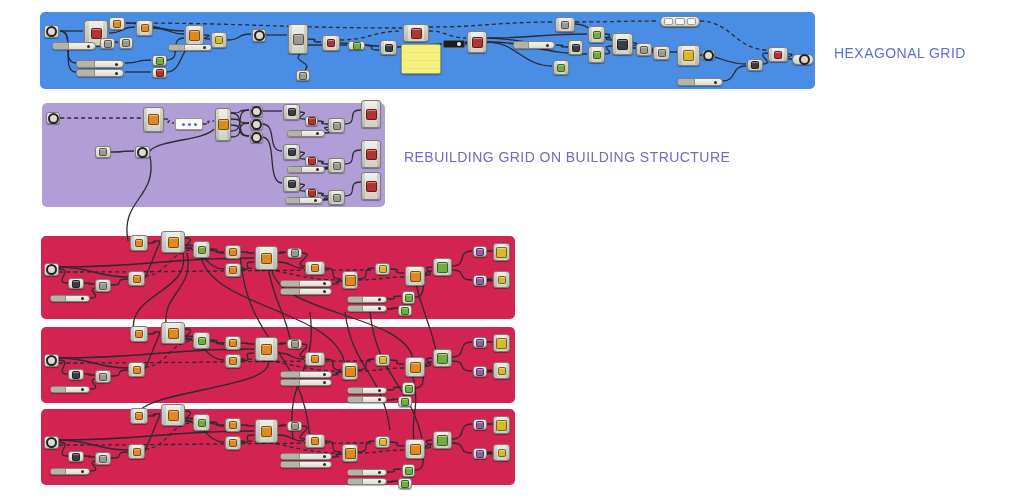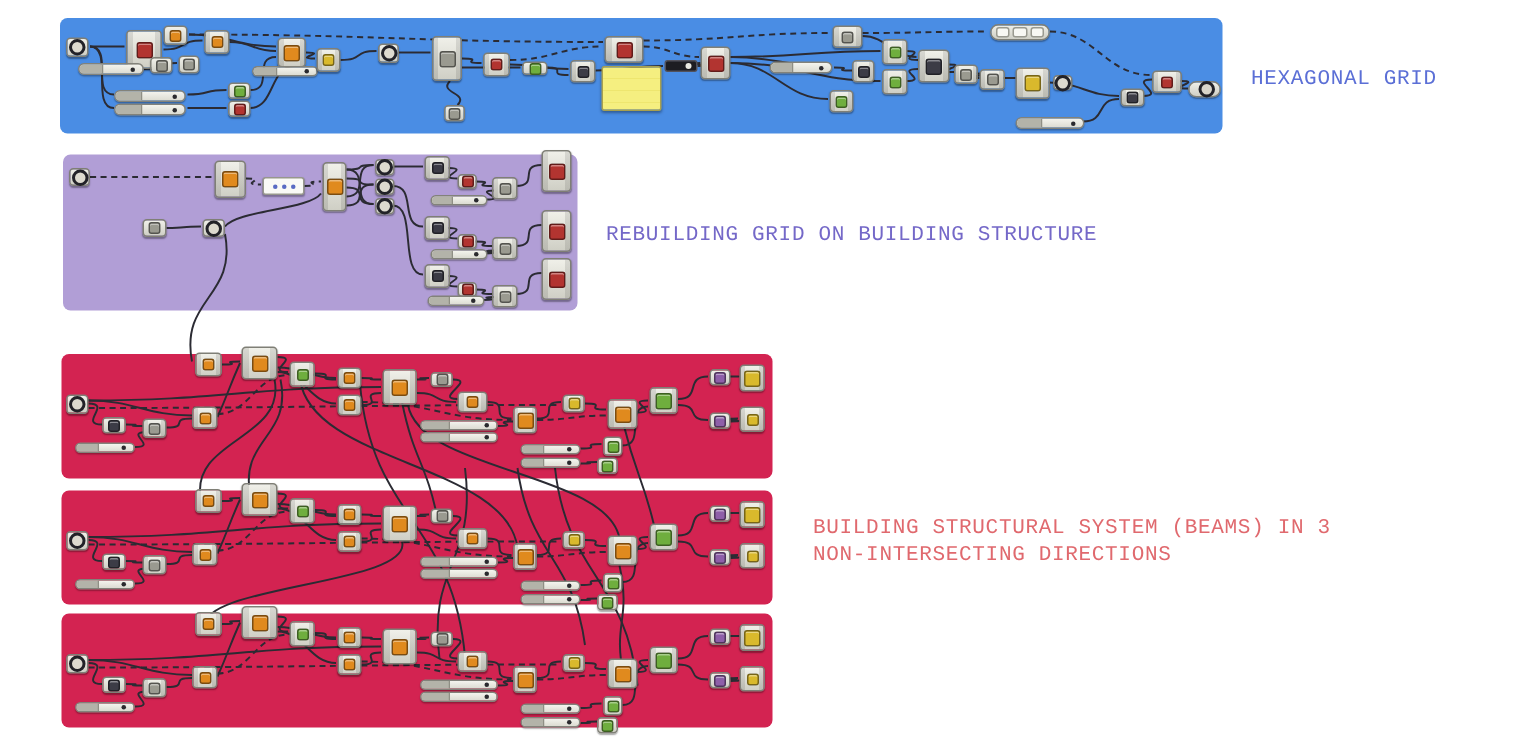--- a/index.html
+++ b/index.html
@@ -1,17 +1,17 @@
 <!DOCTYPE html>
 <html><head>
 <meta charset="utf-8">
 <style>
   html,body{margin:0;padding:0;background:#ffffff;}
   #stage{position:relative;width:1024px;height:499px;background:#ffffff;overflow:hidden;
-         font-family:Liberation Mono, monospace;}
+         font-family:Liberation Sans, sans-serif;}
   #wire-layer{position:absolute;left:0;top:0;z-index:2;pointer-events:none;}
   .gh-group{position:absolute;border-radius:5px;z-index:1;}
   .caption{position:absolute;z-index:3;font-size:14px;letter-spacing:.45px;line-height:18px;
            font-weight:400;white-space:nowrap;}
   .node{position:absolute;z-index:4;box-sizing:border-box;display:flex;align-items:center;justify-content:center;}
   .t-comp,.t-small{background:linear-gradient(90deg,rgba(0,0,0,.10) 0 18%,rgba(0,0,0,0) 18% 82%,rgba(0,0,0,.10) 82%),linear-gradient(180deg,#f0f0e9,#cfcfc5);
            border:1px solid #7f7f76;border-radius:3px;box-shadow:0 1px 1px rgba(0,0,0,.35);}
   .t-small{background:linear-gradient(180deg,#f0f0e9,#cfcfc5);}
   .icon{border-radius:2px;border:1px solid rgba(0,0,0,.45);box-shadow:inset 0 1px 0 rgba(255,255,255,.4);}
   .t-slider{background:linear-gradient(180deg,#f4f4ee,#dcdcd2);border:1px solid #82827a;border-radius:4px;
@@ -215,24 +215,20 @@
       <path d="M310,312 C318,375.5 285,375.5 293,439" fill="none" stroke="#2b2b33" stroke-width="1.3"></path>
       <path d="M345,312 C353,371 382,371 390,430" fill="none" stroke="#2b2b33" stroke-width="1.3"></path>
       <path d="M370,312 C378,384.5 417,384.5 425,457" fill="none" stroke="#2b2b33" stroke-width="1.3"></path>
       <path d="M268,361 C276,390 129,390 137,419" fill="none" stroke="#2b2b33" stroke-width="1.3"></path>
       <path d="M413,377 C421,414.5 408,414.5 416,452" fill="none" stroke="#2b2b33" stroke-width="1.3"></path>
       <path d="M240,256 C248,347 302,347 310,438" fill="none" stroke="#2b2b33" stroke-width="1.3"></path>
       <path d="M200,253 C208,309 337,309 345,365" fill="none" stroke="#2b2b33" stroke-width="1.3"></path>
     </svg>
   <div class="caption" id="cap-hex" style="left: 834px; top: 44px; color: rgb(91, 111, 214);">HEXAGONAL GRID</div>
   <div class="caption" id="cap-tensile" style="left: 404px; top: 148px; color: rgb(116, 104, 200);">REBUILDING GRID ON BUILDING STRUCTURE</div>
-  <div class="caption" id="cap-beams" style="left: 542px; top: 343px; color: rgb(224, 105, 110);">
-    <div>BUILDING STRUCTURAL SYSTEM (BEAMS) IN 3</div>
-    <div>NON-INTERSECTING DIRECTIONS</div>
-  </div>
 <div class="gh-group" style="left: 40px; top: 12px; width: 775px; height: 77px; background: rgb(74, 141, 228);"></div>
     <div class="gh-group" style="left: 42px; top: 103px; width: 343px; height: 104px; background: rgb(177, 158, 214);"></div>
     <div class="gh-group" style="left: 41px; top: 236px; width: 474px; height: 83px; background: rgb(211, 35, 81);"></div>
     <div class="gh-group" style="left: 41px; top: 327px; width: 474px; height: 76px; background: rgb(211, 35, 81);"></div>
     <div class="gh-group" style="left: 41px; top: 409px; width: 474px; height: 76px; background: rgb(211, 35, 81);"></div>
     <div class="node t-circle" style="left: 44px; top: 25px; width: 15px; height: 13px;">
       <div class="ring"></div>
     </div>
     <div class="node t-comp" style="left: 84px; top: 20px; width: 24px; height: 26px;">
       <div class="icon" style="width: 9px; height: 9px; background: rgb(178, 52, 48);"></div>

